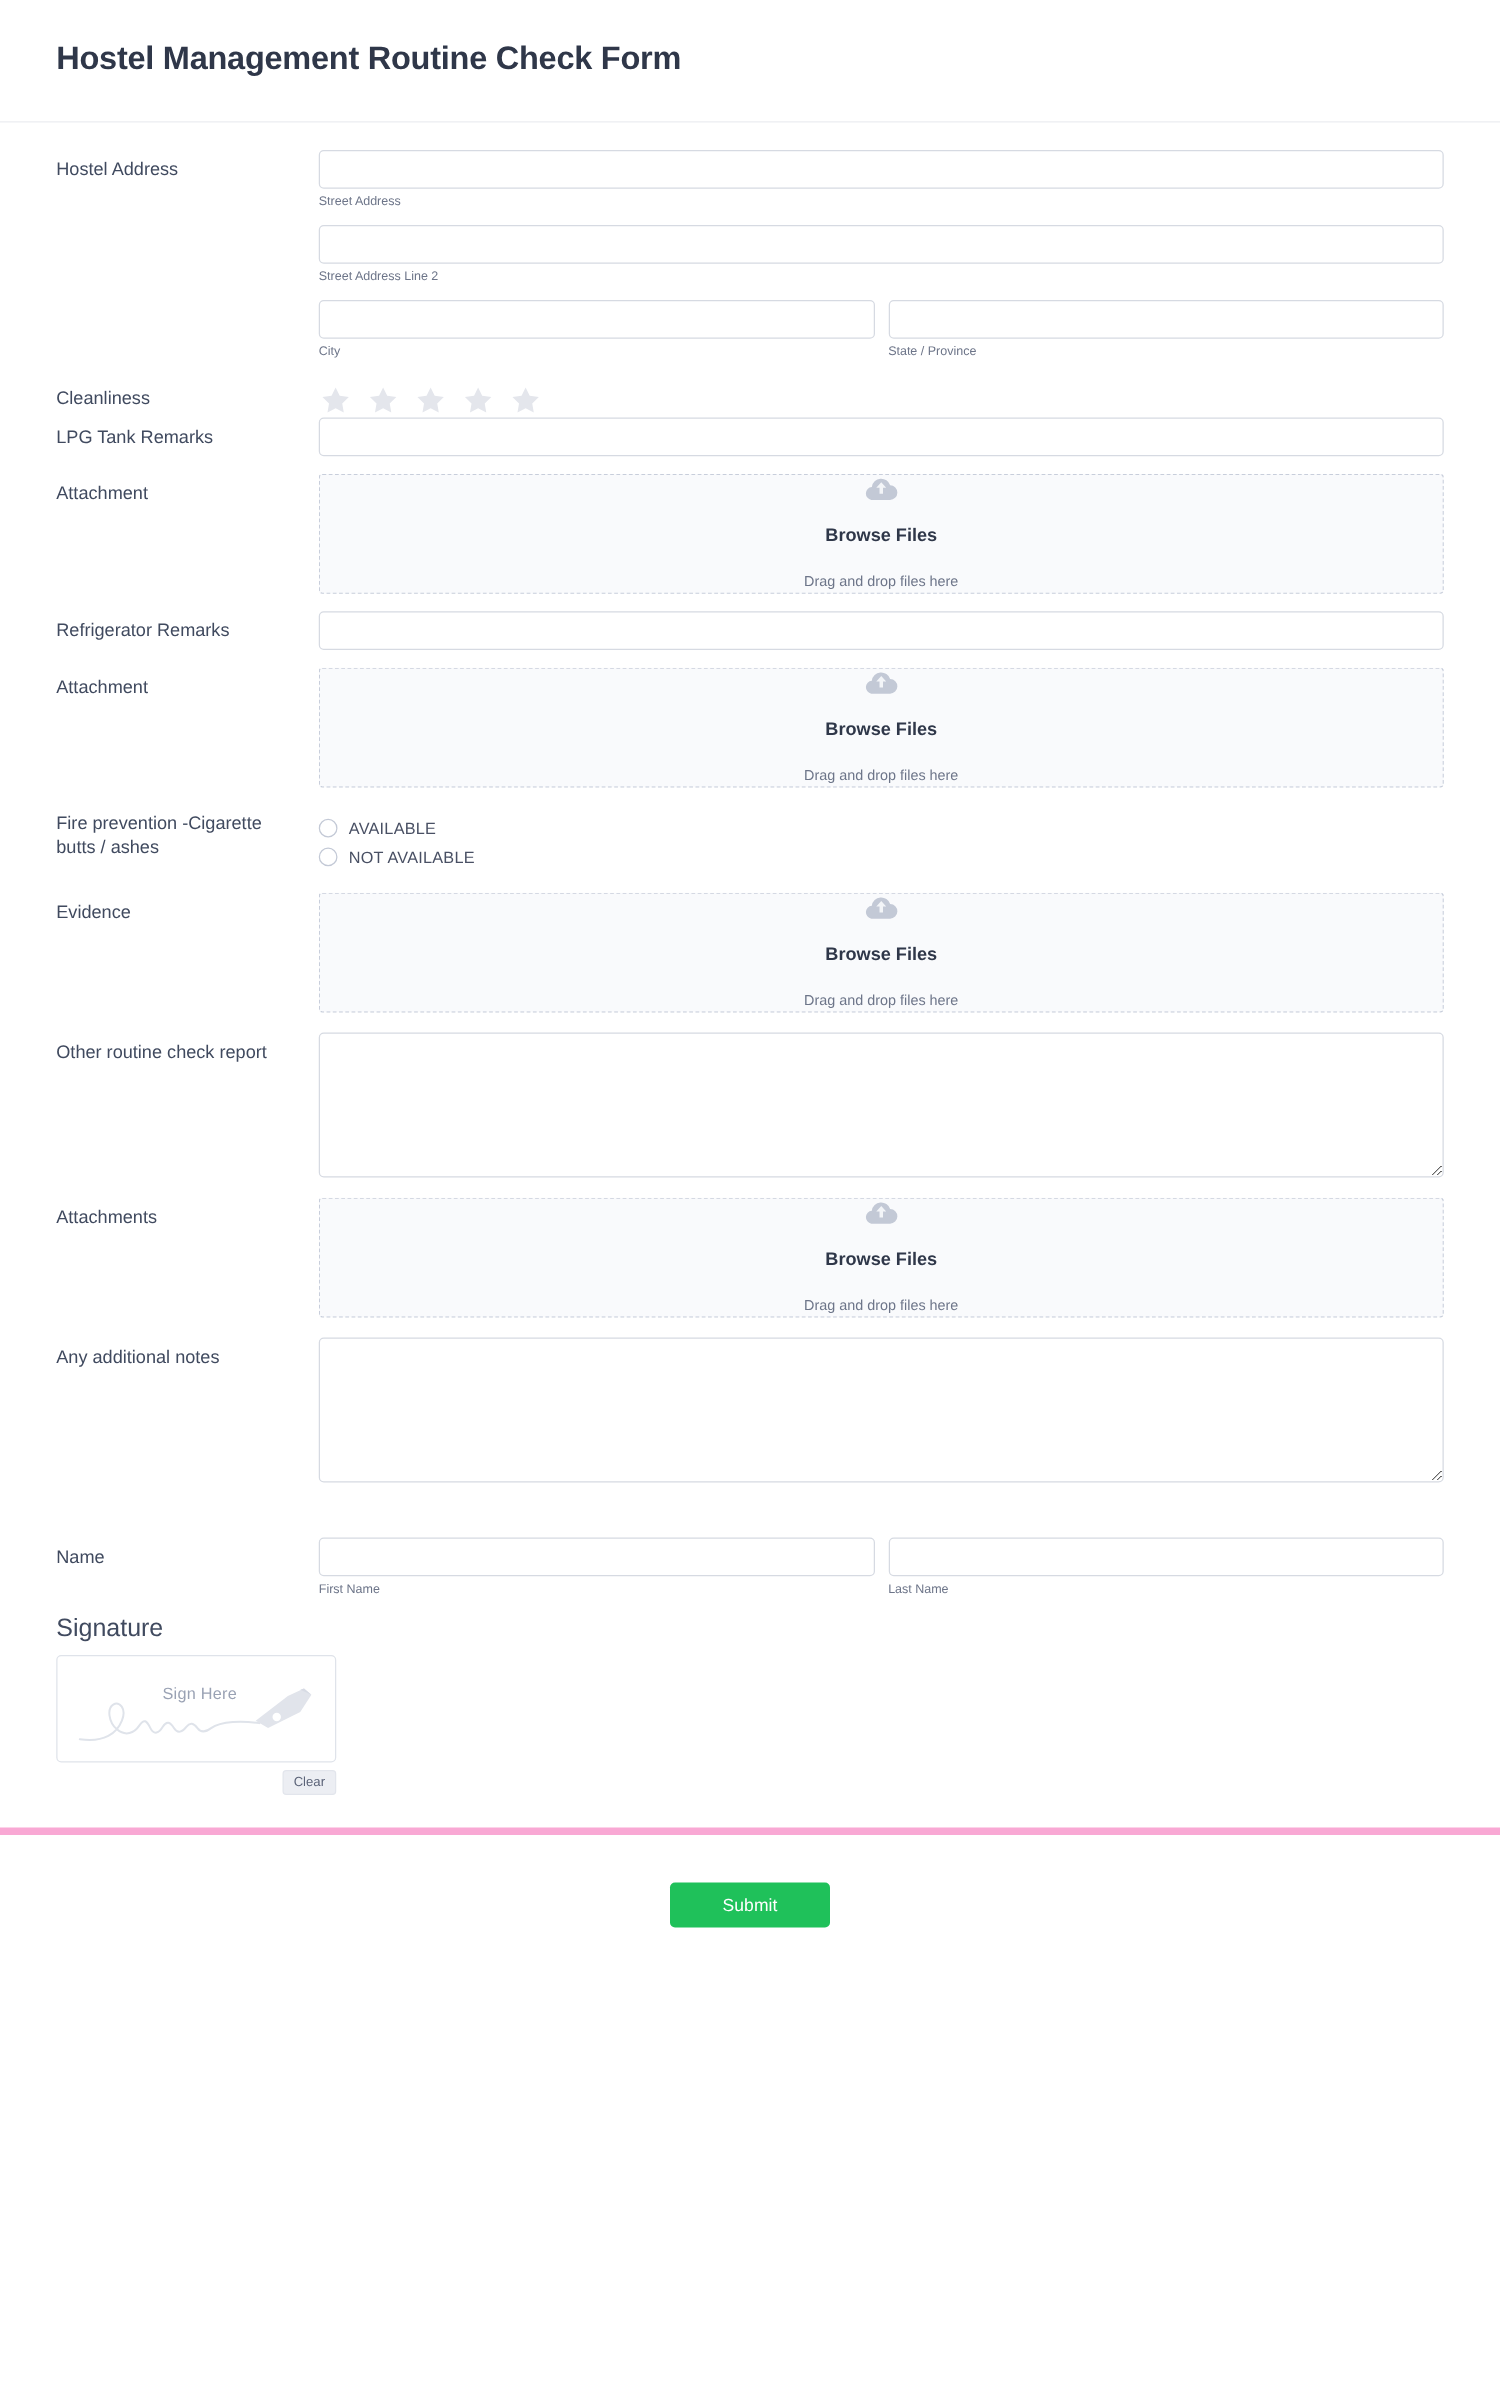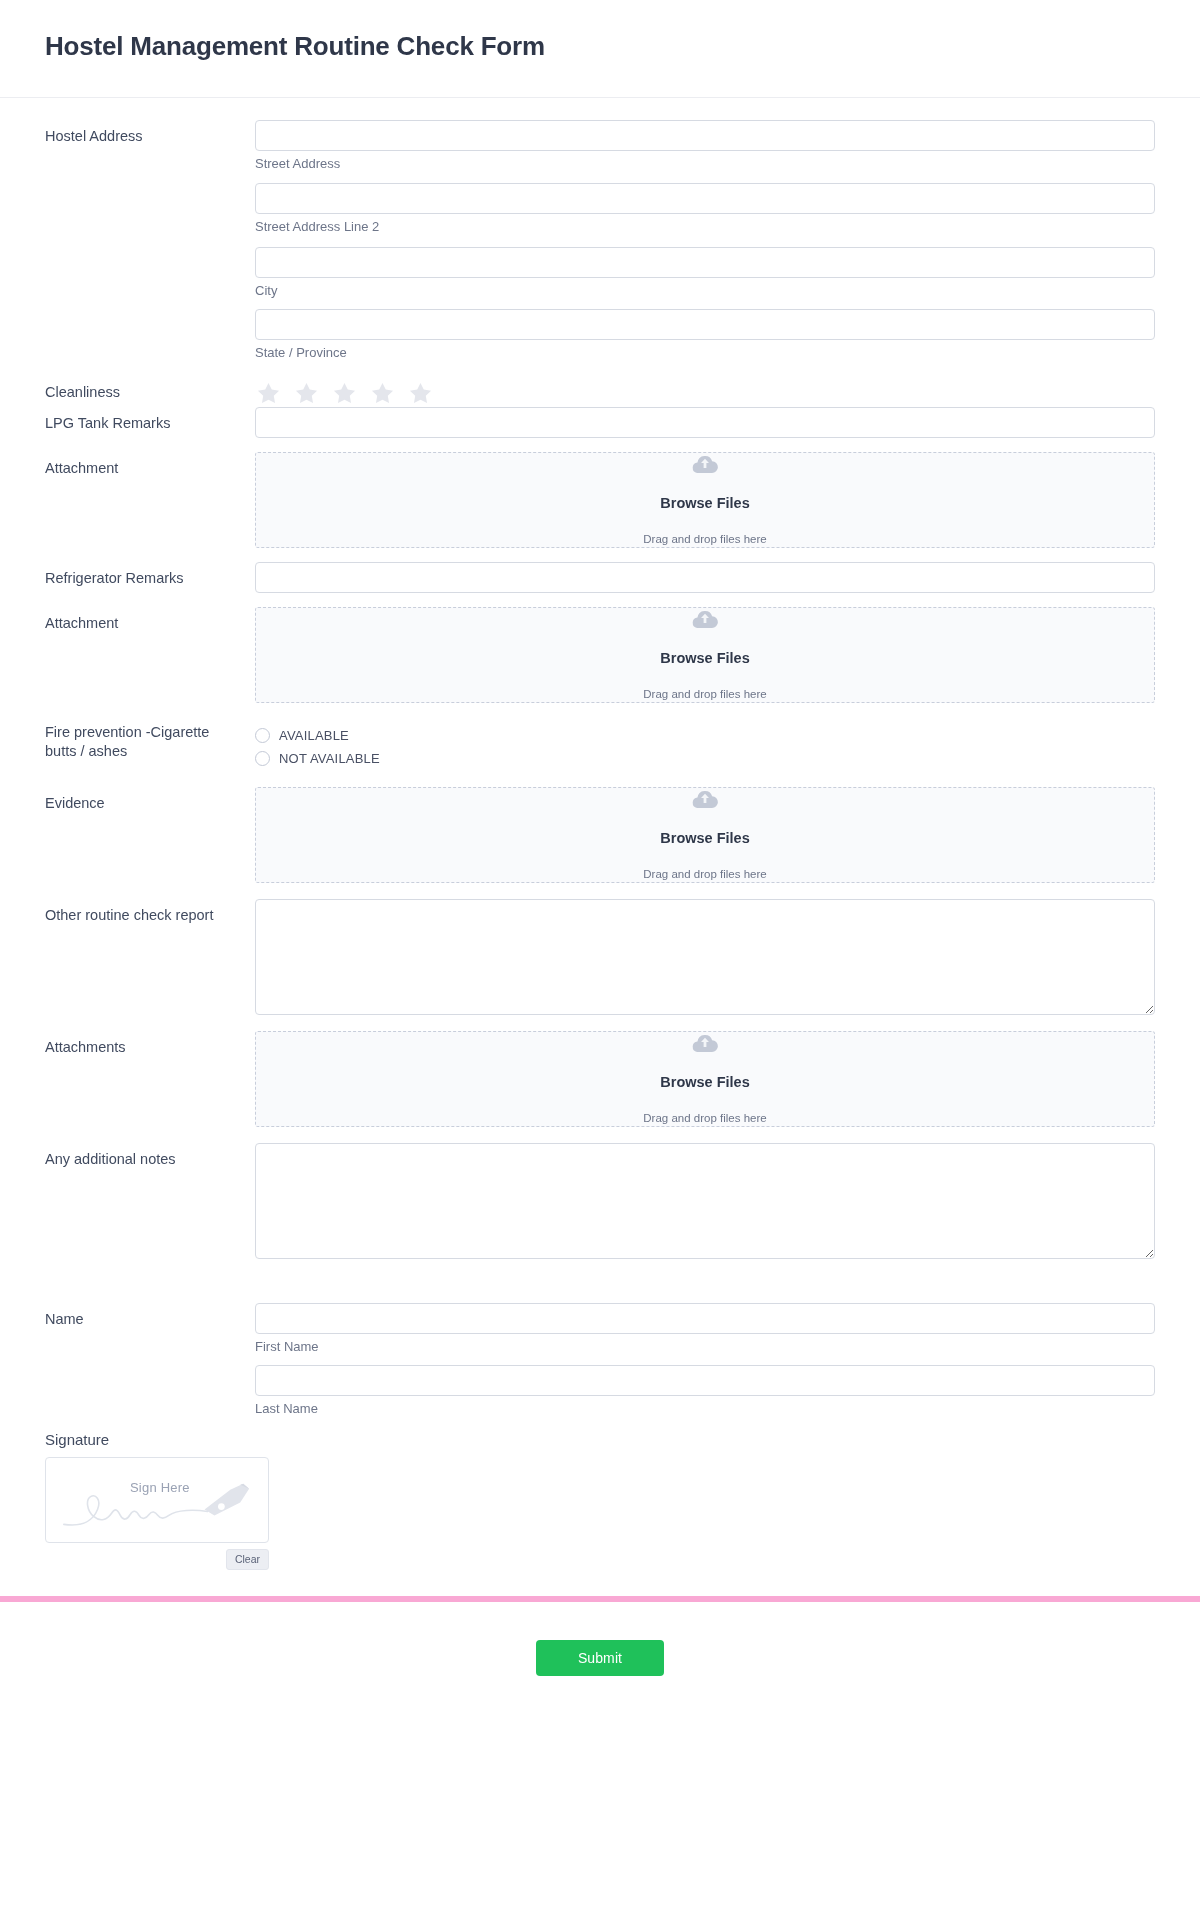--- a/index.html
+++ b/index.html
@@ -56,28 +56,28 @@
     border-radius: 4px;
     background: #fff;
     font-family: "Liberation Sans", sans-serif;
     font-size: 14px;
     color: #2c3345;
     padding: 4px 9px;
     outline: none;
     display: block;
   }
   .sublabel {
-    font-size: 13px;
+    font-size: 10px;
     color: #6d7589;
     margin-top: 5px;
     line-height: 1.2;
     display:block;
   }
   .sub-block { margin-bottom: 12px; }
-  .two-col { display:flex; gap: 11px; flex-direction: column; }
+  .two-col { display:flex; gap: 11px; }
   .two-col > div { flex: 1 1 50%; min-width:0; }
 
   textarea.ta {
     width: 100%;
     border: 1px solid #d6dae2;
     border-radius: 4px;
     background: #fff;
     font-family: "Liberation Sans", sans-serif;
     font-size: 14px;
     color: #2c3345;
@@ -127,21 +127,21 @@
     border: 1px solid #c3c9d6;
     border-radius: 50%;
     background:#fff;
     flex: 0 0 15px;
   }
   .radio-text { font-size: 13px; color: #495064; letter-spacing: 0.2px; }
 
   
   .sig-block { padding: 0 0 0 0; }
   .sig-label {
-    font-size: 15px;
+    font-size: 20px;
     color: #404a5f;
     margin-bottom: 9px;
     display:block;
   }
   .sig-pad {
     width: 224px;
     height: 86px;
     border: 1px solid #dfe3ea;
     border-radius: 4px;
     background: #fff;

